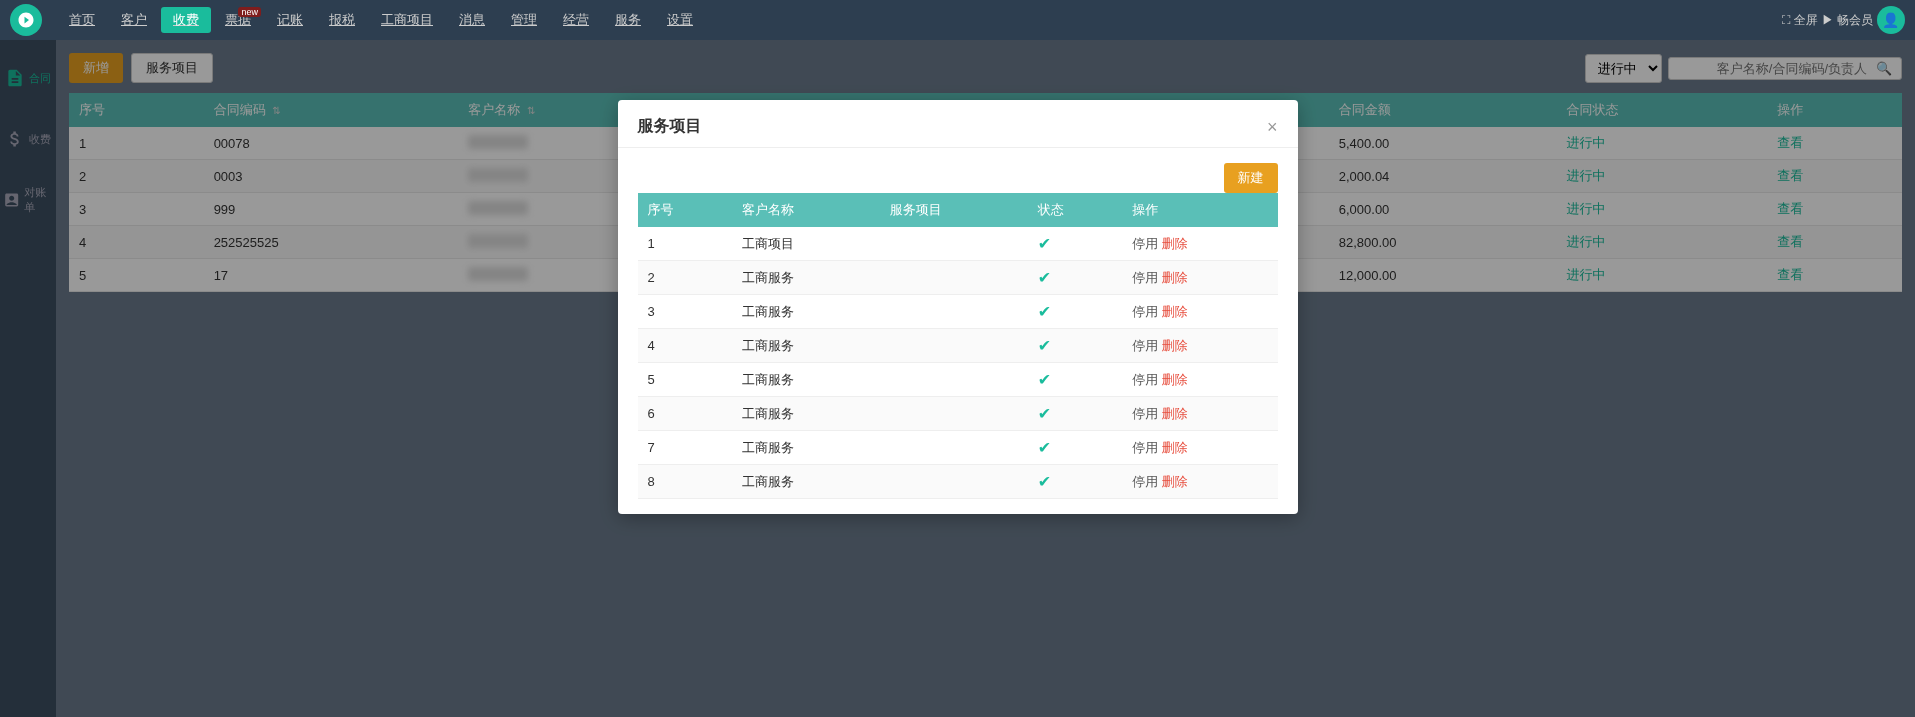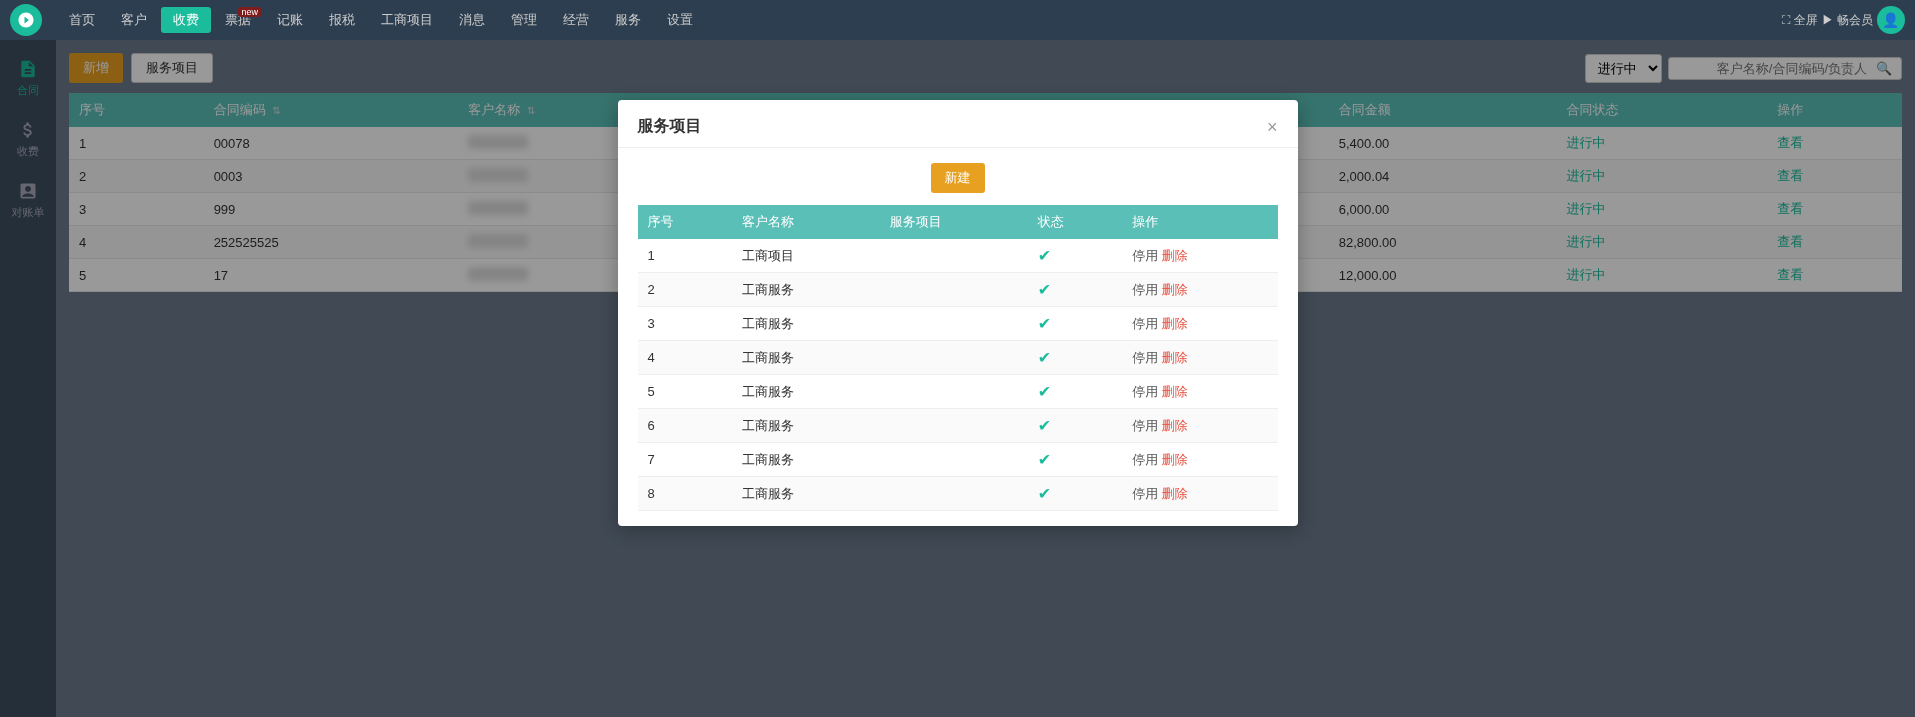--- a/index.html
+++ b/index.html
@@ -23,20 +23,21 @@
       display: flex; align-items: center; justify-content: center;
       margin-right: 15px;
       flex-shrink: 0;
     }
     .top-nav .logo svg { width: 18px; height: 18px; }
     .top-nav .nav-items {
       display: flex;
       align-items: center;
       gap: 2px;
       flex: 1;
+      text-decoration: underline;
     }
     .top-nav .nav-item {
       padding: 4px 12px;
       color: #ccc;
       cursor: pointer;
       border-radius: 3px;
       font-size: 13px;
       position: relative;
     }
     .top-nav .nav-item.active {
@@ -81,21 +82,20 @@
       display: flex;
       flex-direction: column;
       align-items: center;
       padding-top: 10px;
       gap: 5px;
     }
     .sidebar-item {
       width: 50px;
       height: 56px;
       display: flex;
-      flex-direction: column;
       align-items: center;
       justify-content: center;
       color: #aab;
       cursor: pointer;
       border-radius: 4px;
       font-size: 11px;
       gap: 4px;
     }
     .sidebar-item.active { color: #1abc9c; }
     .sidebar-item svg { width: 20px; height: 20px; }
@@ -248,22 +248,22 @@
       font-size: 18px;
       line-height: 1;
     }
     .modal-body {
       padding: 15px 20px;
       overflow-y: auto;
       flex: 1;
     }
     .modal-toolbar {
       display: flex;
-      justify-content: center;
-      margin-bottom: 12px;
+      justify-content: flex-end;
+      margin-bottom: 0;
     }
     .btn-new-modal {
       background: #e8a020;
       color: #fff;
       border: none;
       padding: 6px 14px;
       border-radius: 3px;
       cursor: pointer;
       font-size: 13px;
     }

